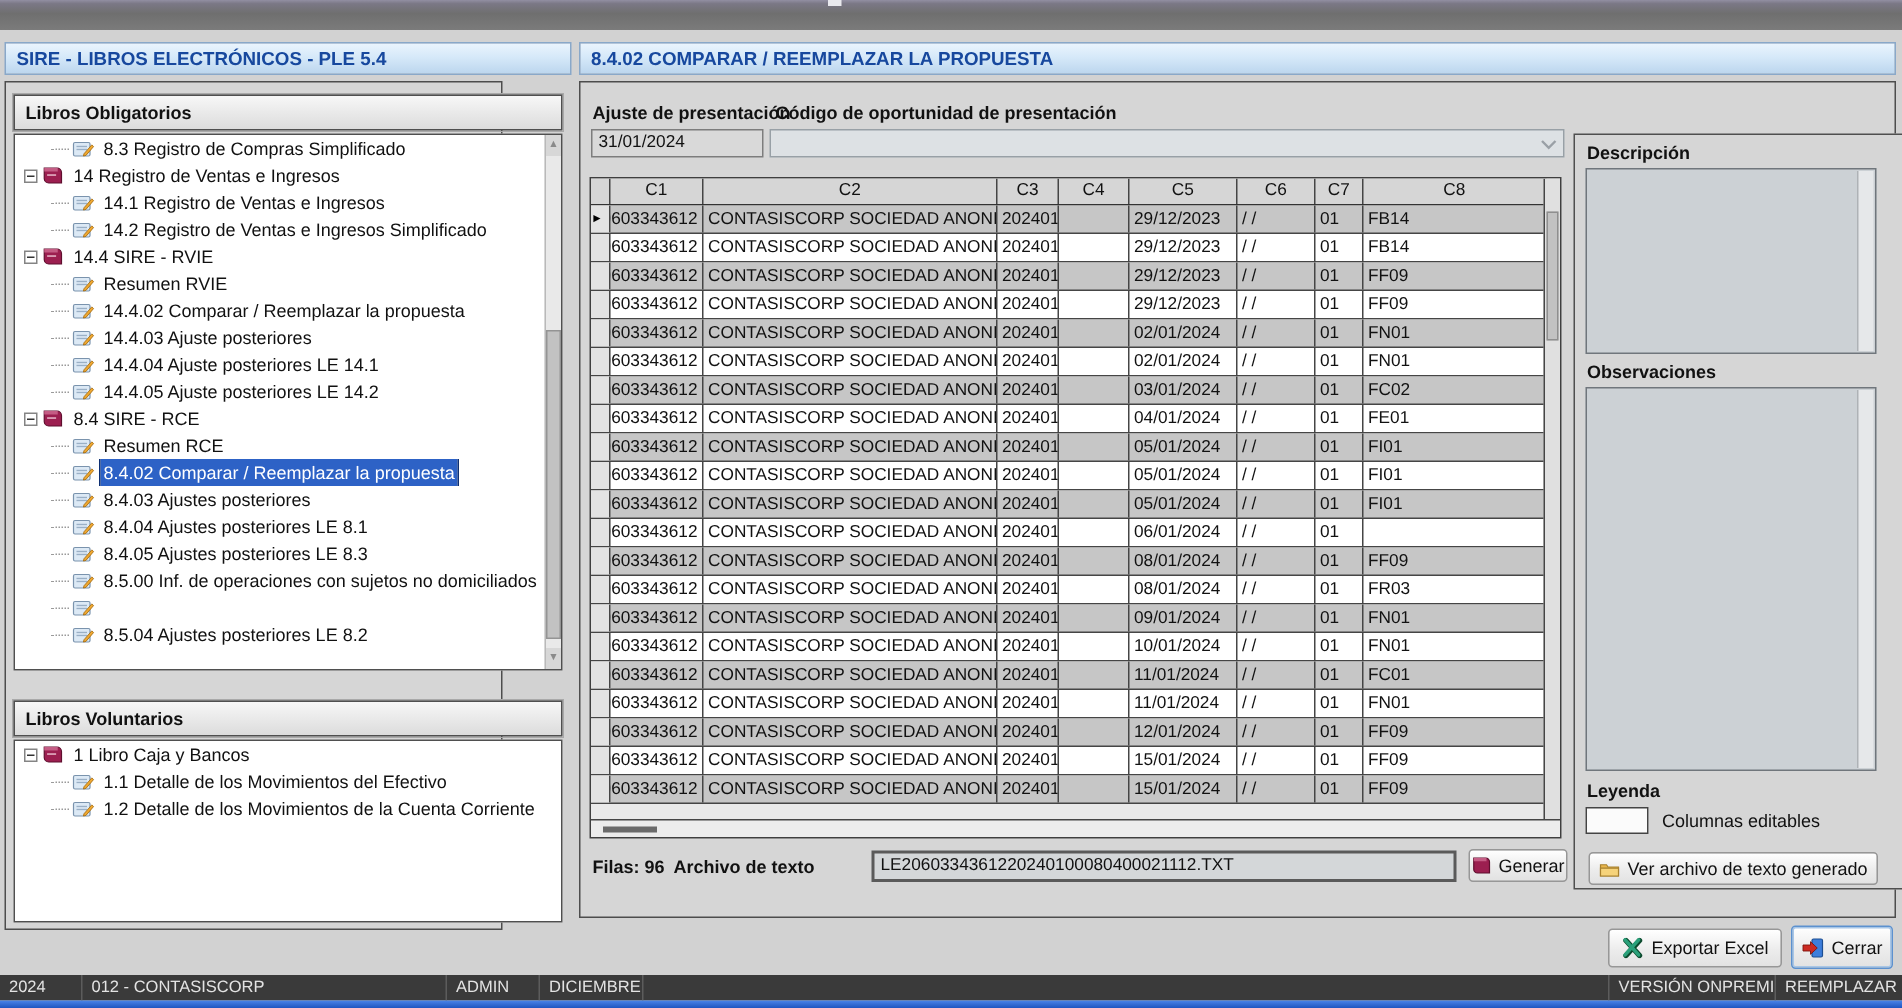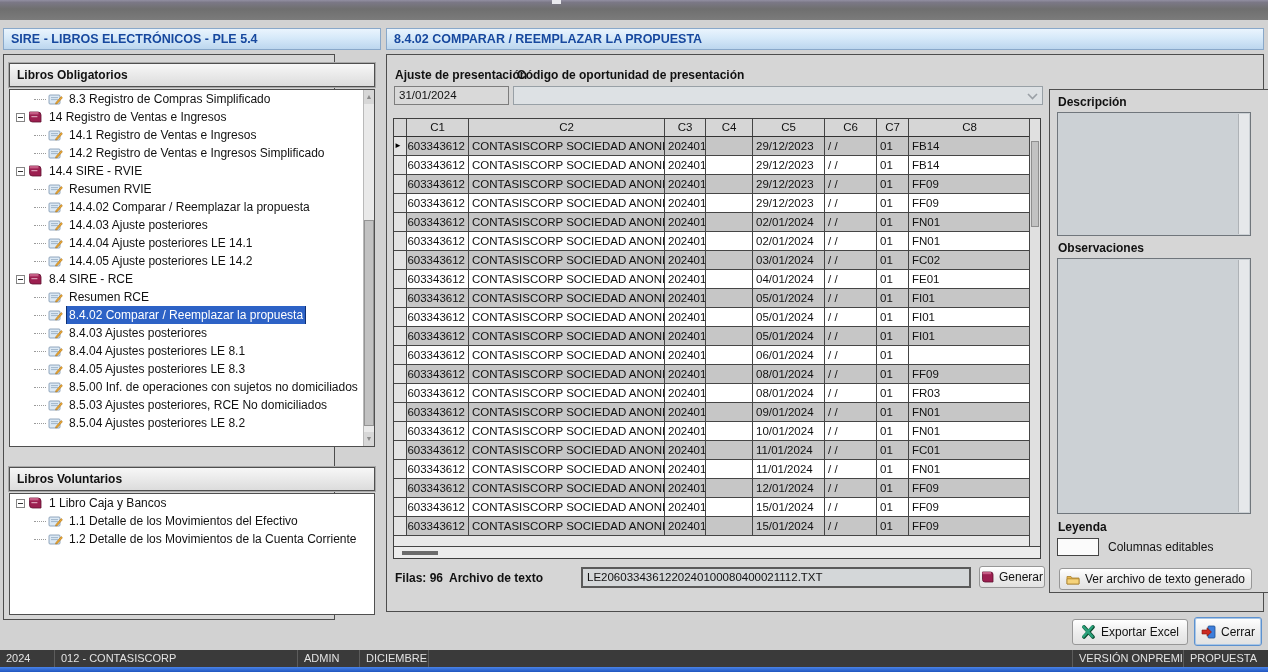--- a/index.html
+++ b/index.html
@@ -302,21 +302,20 @@
             <span class="tlabel">8.5.00 Inf. de operaciones con sujetos no domiciliados</span>
           </div>
           <div class="tree-item lvl1">
             <span class="conn"></span>
             <span class="ticon icon"><svg width="15" height="12" viewBox="0 0 15 12">
                 <rect x="1" y="2" width="11" height="9" rx="1" fill="#dce9f5" stroke="#7a93ad" stroke-width="0.8"></rect>
                 <rect x="3" y="4.2" width="7" height="0.9" fill="#9ab0c6"></rect>
                 <rect x="3" y="6.2" width="7" height="0.9" fill="#9ab0c6"></rect>
                 <path d="M8 9.5 L13.2 3.6 L14.4 4.7 L9.3 10.6 L7.6 11z" fill="#f0a830" stroke="#a86f14" stroke-width="0.6"></path>
               </svg></span>
-            <span class="tlabel">8.5.03 Ajustes posteriores, RCE No domiciliados</span>
           </div>
           <div class="tree-item lvl1">
             <span class="conn"></span>
             <span class="ticon icon"><svg width="15" height="12" viewBox="0 0 15 12">
                 <rect x="1" y="2" width="11" height="9" rx="1" fill="#dce9f5" stroke="#7a93ad" stroke-width="0.8"></rect>
                 <rect x="3" y="4.2" width="7" height="0.9" fill="#9ab0c6"></rect>
                 <rect x="3" y="6.2" width="7" height="0.9" fill="#9ab0c6"></rect>
                 <path d="M8 9.5 L13.2 3.6 L14.4 4.7 L9.3 10.6 L7.6 11z" fill="#f0a830" stroke="#a86f14" stroke-width="0.6"></path>
               </svg></span>
             <span class="tlabel">8.5.04 Ajustes posteriores LE 8.2</span>
@@ -687,17 +686,17 @@
     <span>Cerrar</span>
   </div>
 
   <div class="statusbar">
     <div class="seg s1">2024</div>
     <div class="seg s2">012 - CONTASISCORP</div>
     <div class="seg s3">ADMIN</div>
     <div class="seg s4">DICIEMBRE</div>
     <div class="seg sp"></div>
     <div class="seg right1">VERSIÓN ONPREMISSE</div>
-    <div class="seg right2">PROPUESTA</div>
+    <div class="seg right2">REEMPLAZAR</div>
   </div>
   <div class="blueline"></div>
 
 </div>
 
 </body></html>

